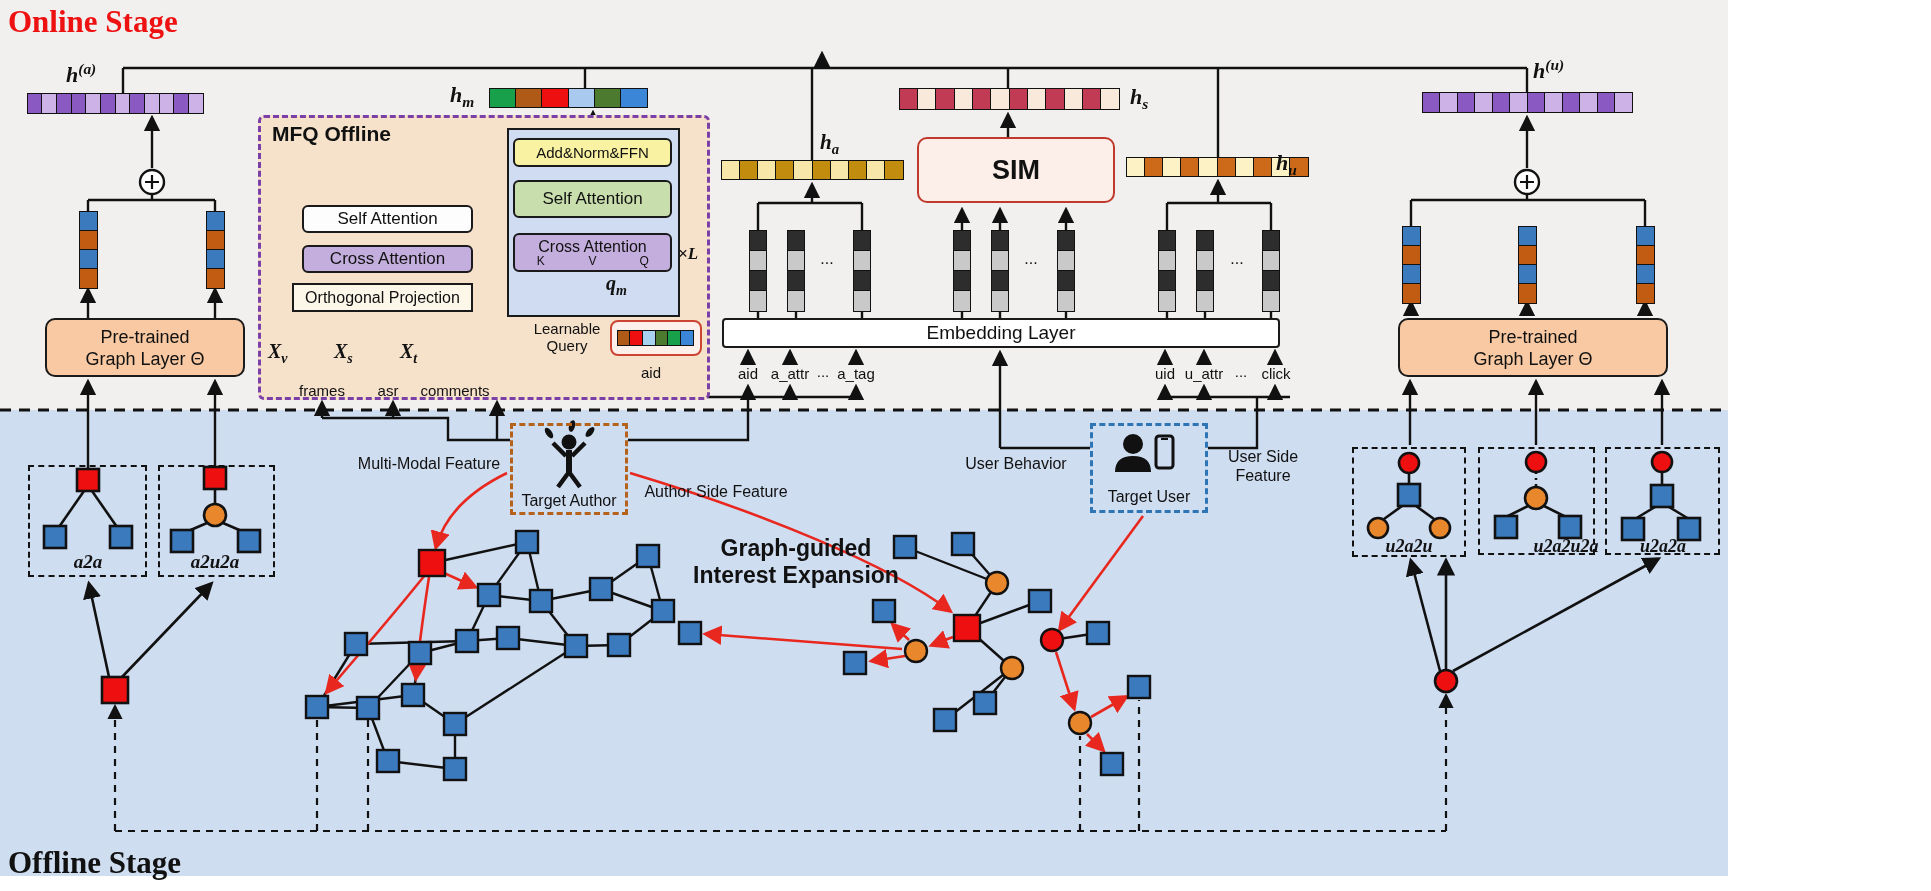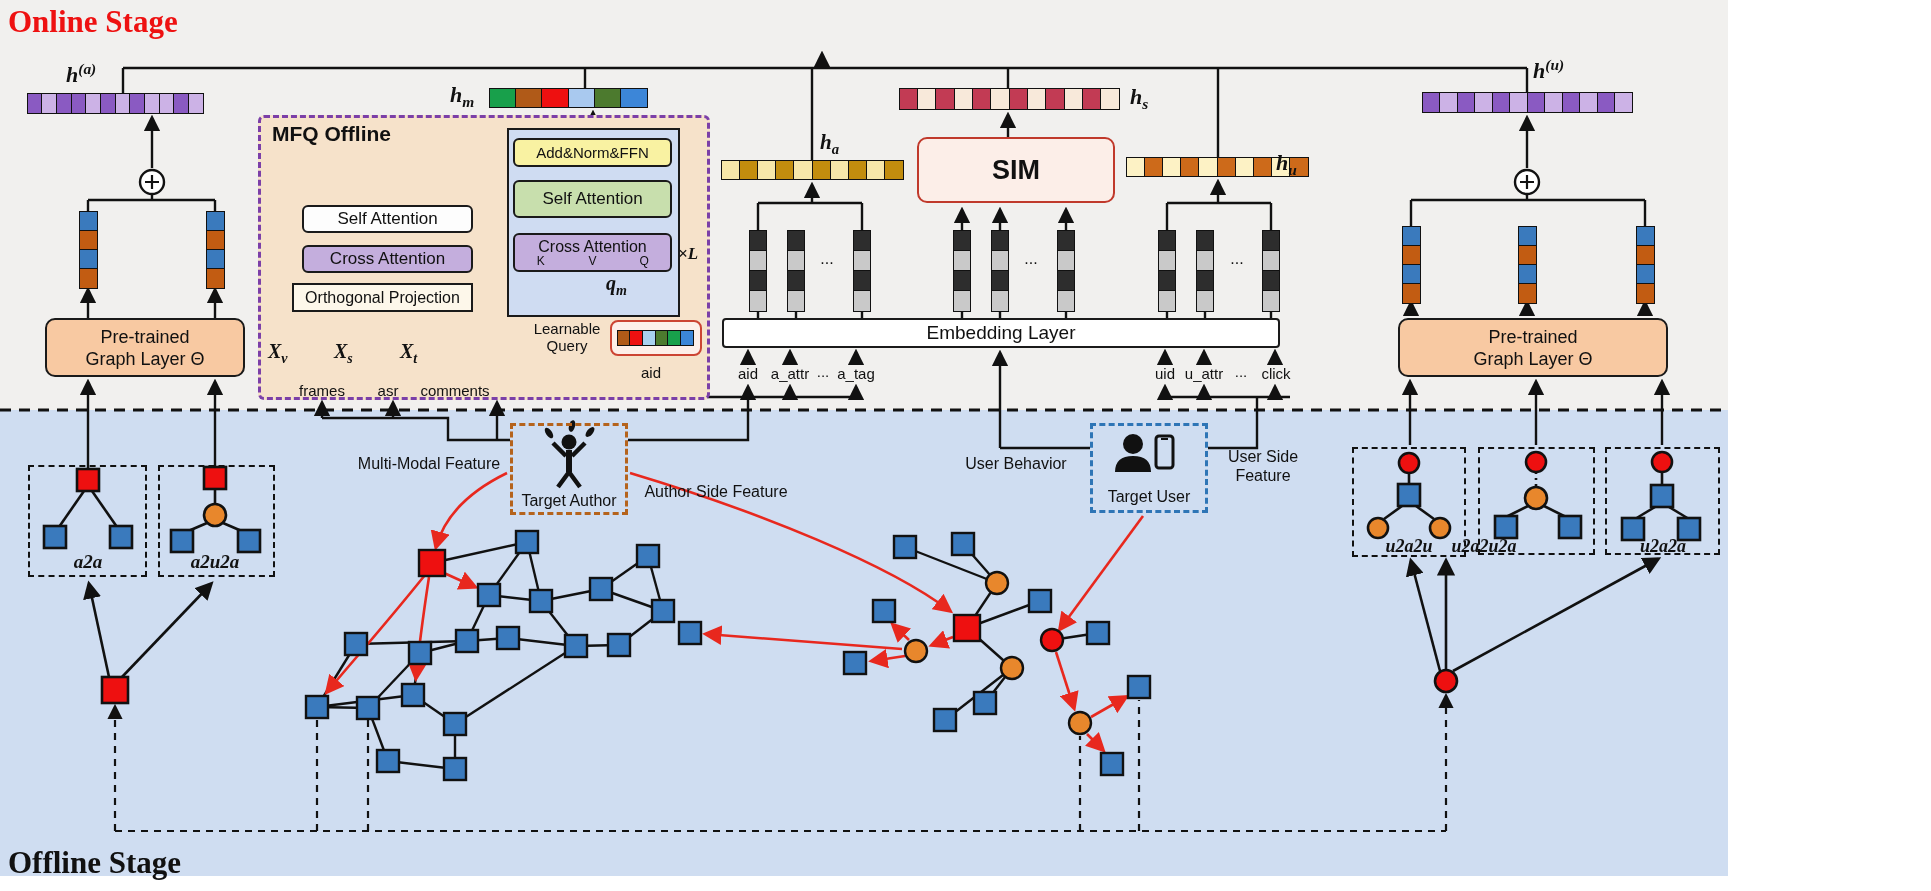--- a/index.html
+++ b/index.html
@@ -628,32 +628,36 @@
 
   <div class="dashedbox" style="left:28px;top:465px;width:119px;height:112px;border:2.5px dashed #111;"></div>
   <div class="dashedbox" style="left:158px;top:465px;width:117px;height:112px;border:2.5px dashed #111;"></div>
   <div class="lbl mlabel" style="left:58px;top:551px;width:60px;font-size:19px;">a2a</div>
   <div class="lbl mlabel" style="left:180px;top:551px;width:70px;font-size:19px;">a2u2a</div>
 
   <div class="dashedbox" style="left:1352px;top:447px;width:114px;height:110px;border:2.5px dashed #111;"></div>
   <div class="dashedbox" style="left:1478px;top:447px;width:117px;height:108px;border:2.5px dashed #111;"></div>
   <div class="dashedbox" style="left:1605px;top:447px;width:115px;height:108px;border:2.5px dashed #111;"></div>
   <div class="lbl mlabel" style="left:1374px;top:536px;width:70px;font-size:18px;">u2a2u</div>
-  <div class="lbl mlabel" style="left:1442px;top:536px;width:84px;font-size:18px;">u2a2u2a</div>
+  <div class="lbl mlabel" style="left:1524px;top:536px;width:84px;font-size:18px;">u2a2u2a</div>
   <div class="lbl mlabel" style="left:1628px;top:536px;width:70px;font-size:18px;">u2a2a</div>
 
   <div class="dashedbox" style="left:510px;top:423px;width:118px;height:92px;border:3px dashed #b5631c;"></div>
   <div class="lbl" style="left:510px;top:492px;width:118px;font-size:16px;">Target Author</div>
   <div class="dashedbox" style="left:1090px;top:423px;width:118px;height:90px;border:3px dashed #2e75b6;"></div>
   <div class="lbl" style="left:1090px;top:488px;width:118px;font-size:16px;">Target User</div>
 
   <div class="lbl" style="left:350px;top:455px;width:158px;font-size:16px;">Multi-Modal Feature</div>
   <div class="lbl" style="left:632px;top:450px;width:168px;font-size:16px;margin-top:33px;">Author Side Feature</div>
   <div class="lbl" style="left:950px;top:455px;width:132px;font-size:16px;">User Behavior</div>
   <div class="lbl" style="left:1213px;top:447px;width:100px;font-size:16px;line-height:19px;">
     <div>User Side</div>
       <div>Feature</div>
   </div>
 
   <div class="dashedbox" style="left:275px;top:527px;width:920px;height:273px;border:2.5px dashed #111;background:#f9f1d6;z-index:-1;"></div>
+  <div class="lbl gtitle" style="left:680px;top:535px;width:232px;">
+    <div>Graph-guided</div>
+      <div>Interest Expansion</div>
+  </div>
 
 
 </div>
 
 </body></html>

